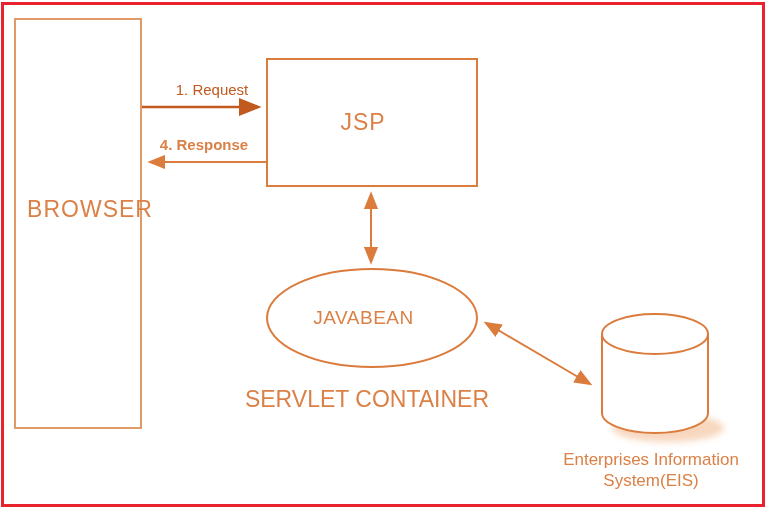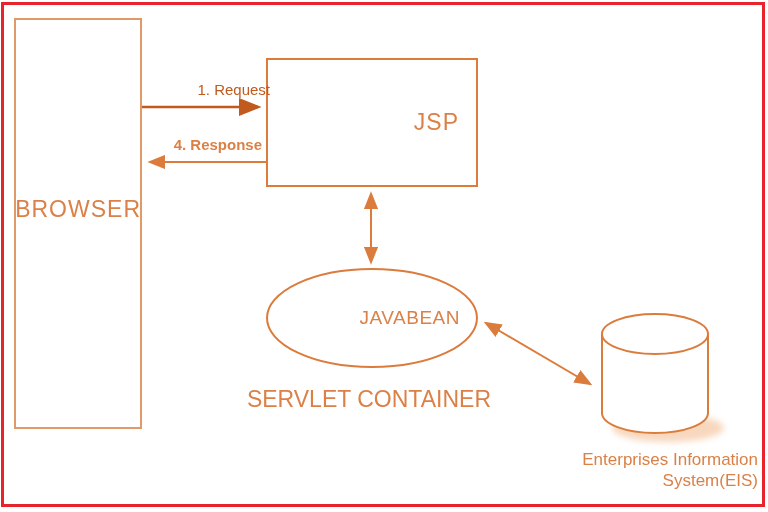--- a/index.html
+++ b/index.html
@@ -21,25 +21,25 @@
   .shape { fill: #ffffff; stroke-width: 2; }
   .orange-stroke { stroke: var(--shape-orange, #DB7C3D); }
   .browser-stroke { stroke: var(--browser-box-orange, #E09A68); }
   .line-light { stroke: var(--shape-orange, #DB7C3D); fill: none; }
   .line-dark  { stroke: var(--request-orange, #C05A1E); fill: none; }
   .fill-light { fill: var(--shape-orange, #DB7C3D); }
   .fill-dark  { fill: var(--request-orange, #C05A1E); }
   .shadow { fill: var(--shadow-orange, #EFA76F); opacity: 0.45; }
   .lbl {
     position: absolute;
-    text-align: right;
+    text-align: center;
     color: var(--label-orange, #DB8046);
     white-space: nowrap;
   }
-  .lbl-browser  { left: 15px;  top: 196px; width: 126px; font-size: 23px; letter-spacing: 1px; }
+  .lbl-browser  { left: 15px;  top: 196px; width: 126px; font-size: 23px; letter-spacing: 1px; padding-left: 12px; }
   .lbl-jsp      { left: 267px; top: 109px; width: 192px; font-size: 23px; letter-spacing: 1px; }
   .lbl-javabean { left: 267px; top: 307px; width: 193px; font-size: 19px; letter-spacing: 0.5px; }
   .lbl-servlet  { left: 243px; top: 386px; width: 248px; font-size: 23px; }
   .lbl-eis      { left: 544px; top: 449px; width: 214px; font-size: 17px; line-height: 21px; white-space: normal; }
   .lbl-request  { left: 154px; top: 81px;  width: 116px; font-size: 15px; color: var(--request-orange, #C05A1E); }
   .lbl-response { left: 146px; top: 136px; width: 116px; font-size: 15px; font-weight: bold; }
   .lbl-eis span { display: block; }
 </style>
 </head>
 <body>

